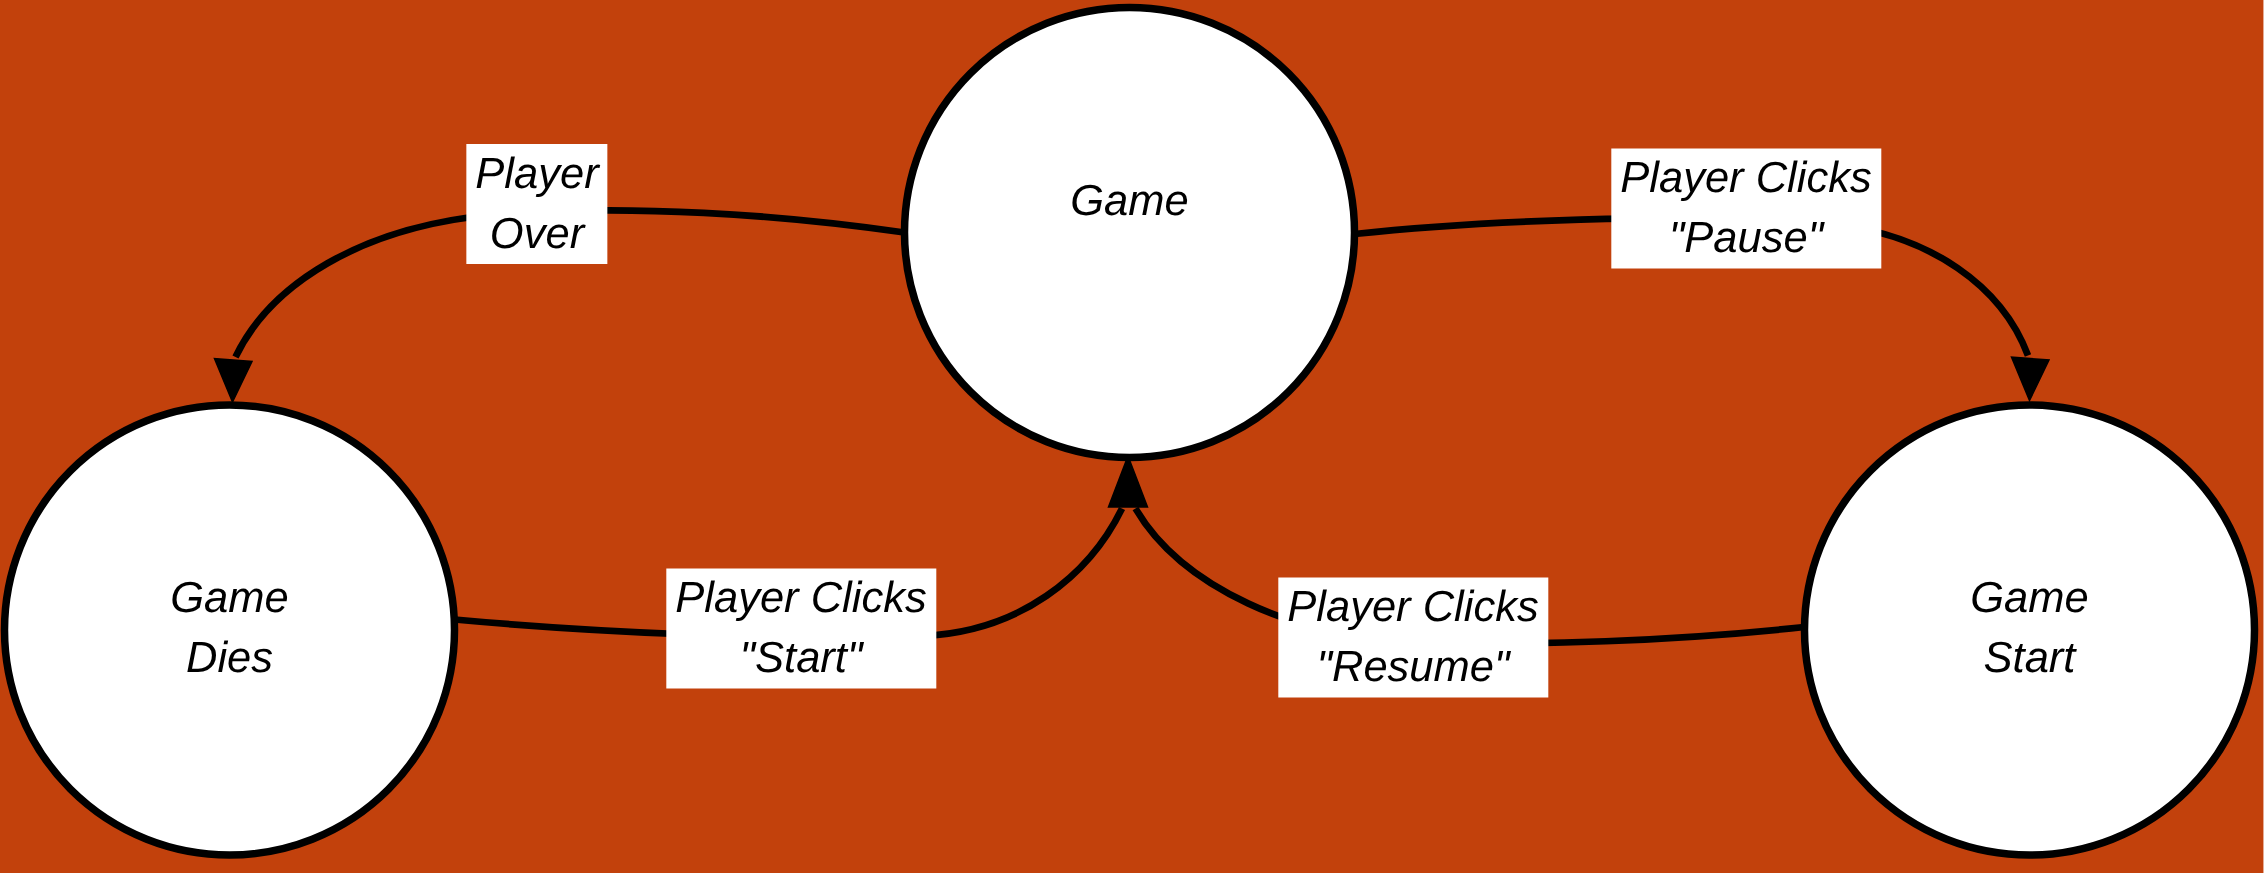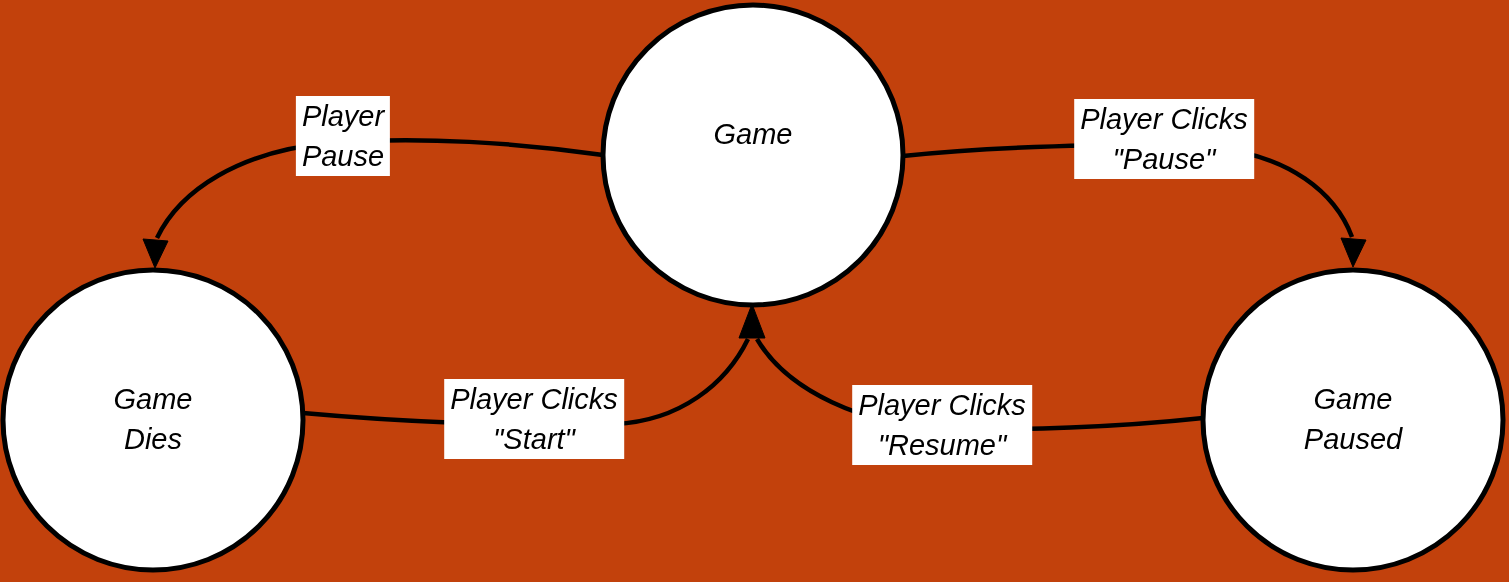--- a/index.html
+++ b/index.html
@@ -73,26 +73,26 @@
     <span>Game</span>
   </div>
 
   <div class="node-label" style="left:3px; top:379px;">
     <span>Game</span>
     <span>Dies</span>
   </div>
 
   <div class="node-label" style="left:1203px; top:379px;">
     <span>Game</span>
-    <span>Paused</span>
+    <span>Start</span>
   </div>
 
-  <div class="edge-label" style="left:343px; top:96px;">
+  <div class="edge-label" style="left:358px; top:96px;">
     <span>Player</span>
-    <span>Pause</span>
+    <span>Over</span>
   </div>
 
   <div class="edge-label" style="left:1164px; top:99px;">
     <span>Player Clicks</span>
     <span>"Pause"</span>
   </div>
 
   <div class="edge-label" style="left:534px; top:379px;">
     <span>Player Clicks</span>
     <span>"Start"</span>

